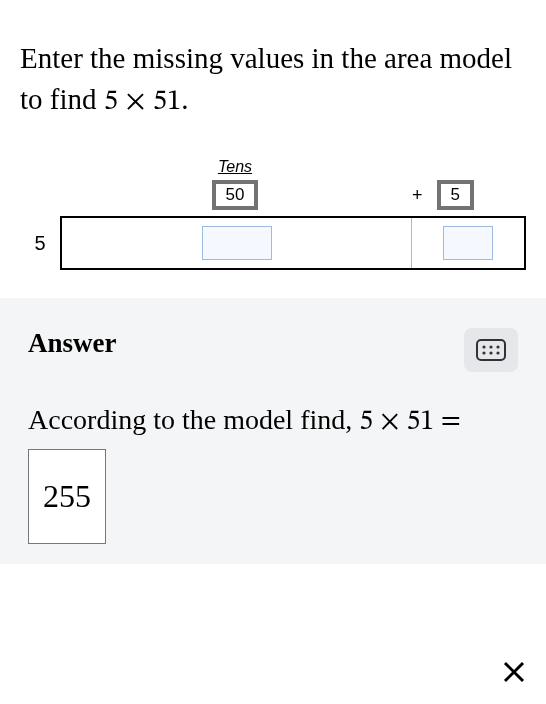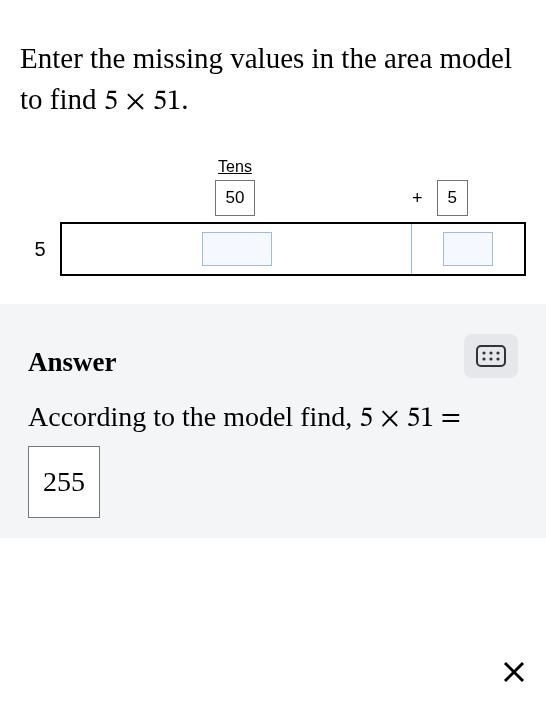--- a/index.html
+++ b/index.html
@@ -23,20 +23,21 @@
 
   .area-model {
     position: relative;
     margin: 0 0 28px 0;
   }
   .am-headers {
     display: flex;
     align-items: flex-end;
     margin-left: 40px;
     margin-bottom: 4px;
+    font-style: italic;
   }
   .am-col-header {
     text-align: center;
     font-size: 16px;
     text-decoration: underline;
     font-family: Arial, sans-serif;
     color: #000;
   }
   .am-col-header.tens { flex: 0 0 350px; }
   .am-col-header.ones { flex: 0 0 110px; }
@@ -46,22 +47,22 @@
     align-items: center;
     margin-left: 40px;
     margin-bottom: 6px;
   }
   .am-value-wrap { text-align: center; }
   .am-value-wrap.tens { flex: 0 0 350px; }
   .am-value-wrap.plus-ones { flex: 0 0 110px; display: flex; align-items: center; justify-content: flex-start; gap: 14px; padding-left: 2px;}
   .am-plus { font-size: 18px; font-family: Arial, sans-serif; }
   .am-valuebox {
     display: inline-block;
-    border: 1px solid #737373;
-    padding: 7px 10px;
+    border: 4px solid #737373;
+    padding: 1px 10px;
     font-size: 17px;
     font-family: Arial, sans-serif;
     background: #fff;
   }
 
   .am-row {
     display: flex;
     align-items: stretch;
     margin-left: 0;
   }
@@ -98,23 +99,23 @@
   }
   .am-cell.ones .am-input { width: 50px; }
 
   .answer-panel {
     background: #f4f5f6;
     margin: 0 -20px;
     padding: 30px 28px 20px 28px;
   }
   .answer-head {
     display: flex;
-    align-items: flex-end;
+    align-items: flex-start;
     justify-content: space-between;
-    margin-bottom: 12px;
+    margin-bottom: 21px;
   }
   .answer-title {
     font-weight: bold;
     font-size: 27px;
     color: #000;
   }
   .keypad-btn {
     width: 54px;
     height: 44px;
     background: #e5e7ea;
@@ -133,22 +134,22 @@
   }
   .answer-line {
     font-size: 28px;
     color: #000;
     line-height: 1.9;
   }
   .answer-input {
     display: inline-block;
     border: 1px solid #777;
     background: #fff;
-    font-size: 28px;
-    padding: 8px 14px;
+    font-size: 32px;
+    padding: 16px 14px;
     min-width: 60px;
     text-align: center;
     vertical-align: middle;
     font-family: Georgia, serif;
   }
   .close-x {
     position: absolute;
     right: 18px;
     bottom: 14px;
     cursor: pointer;

